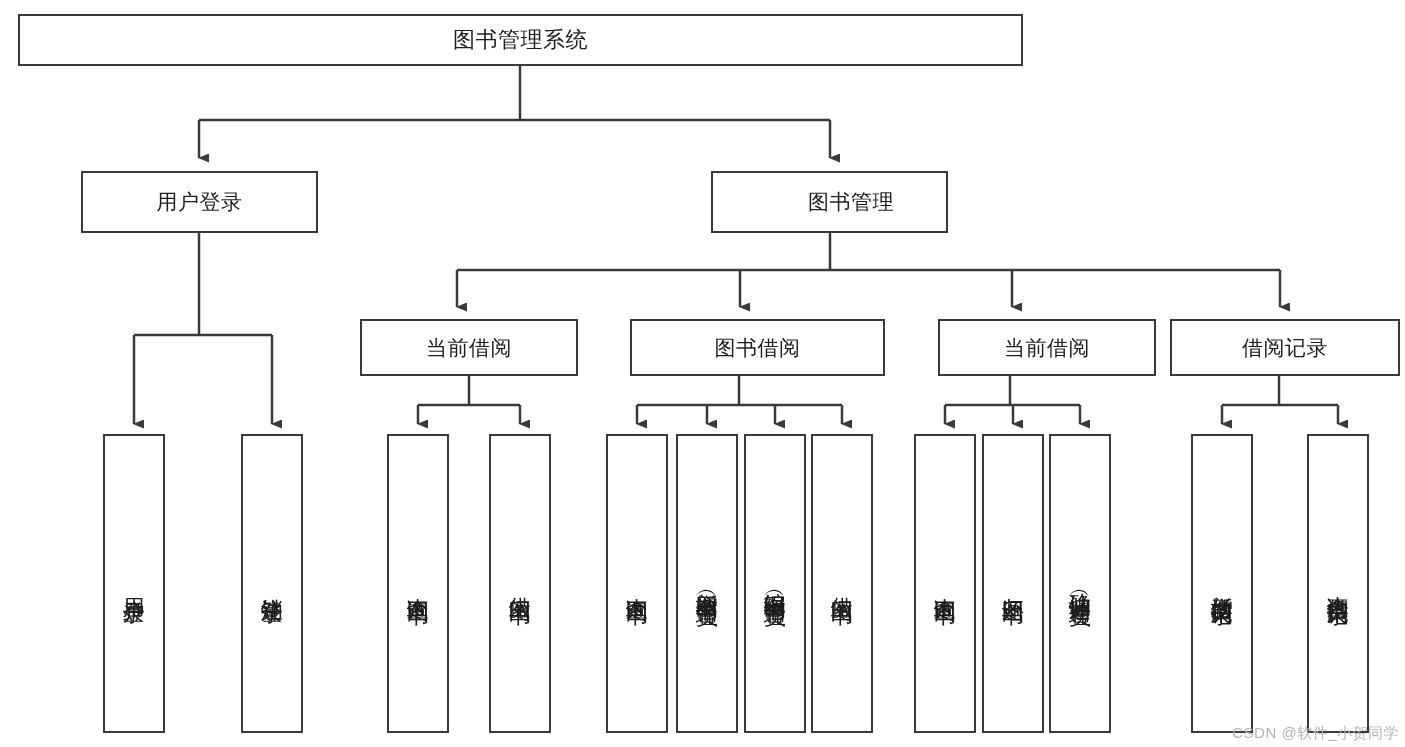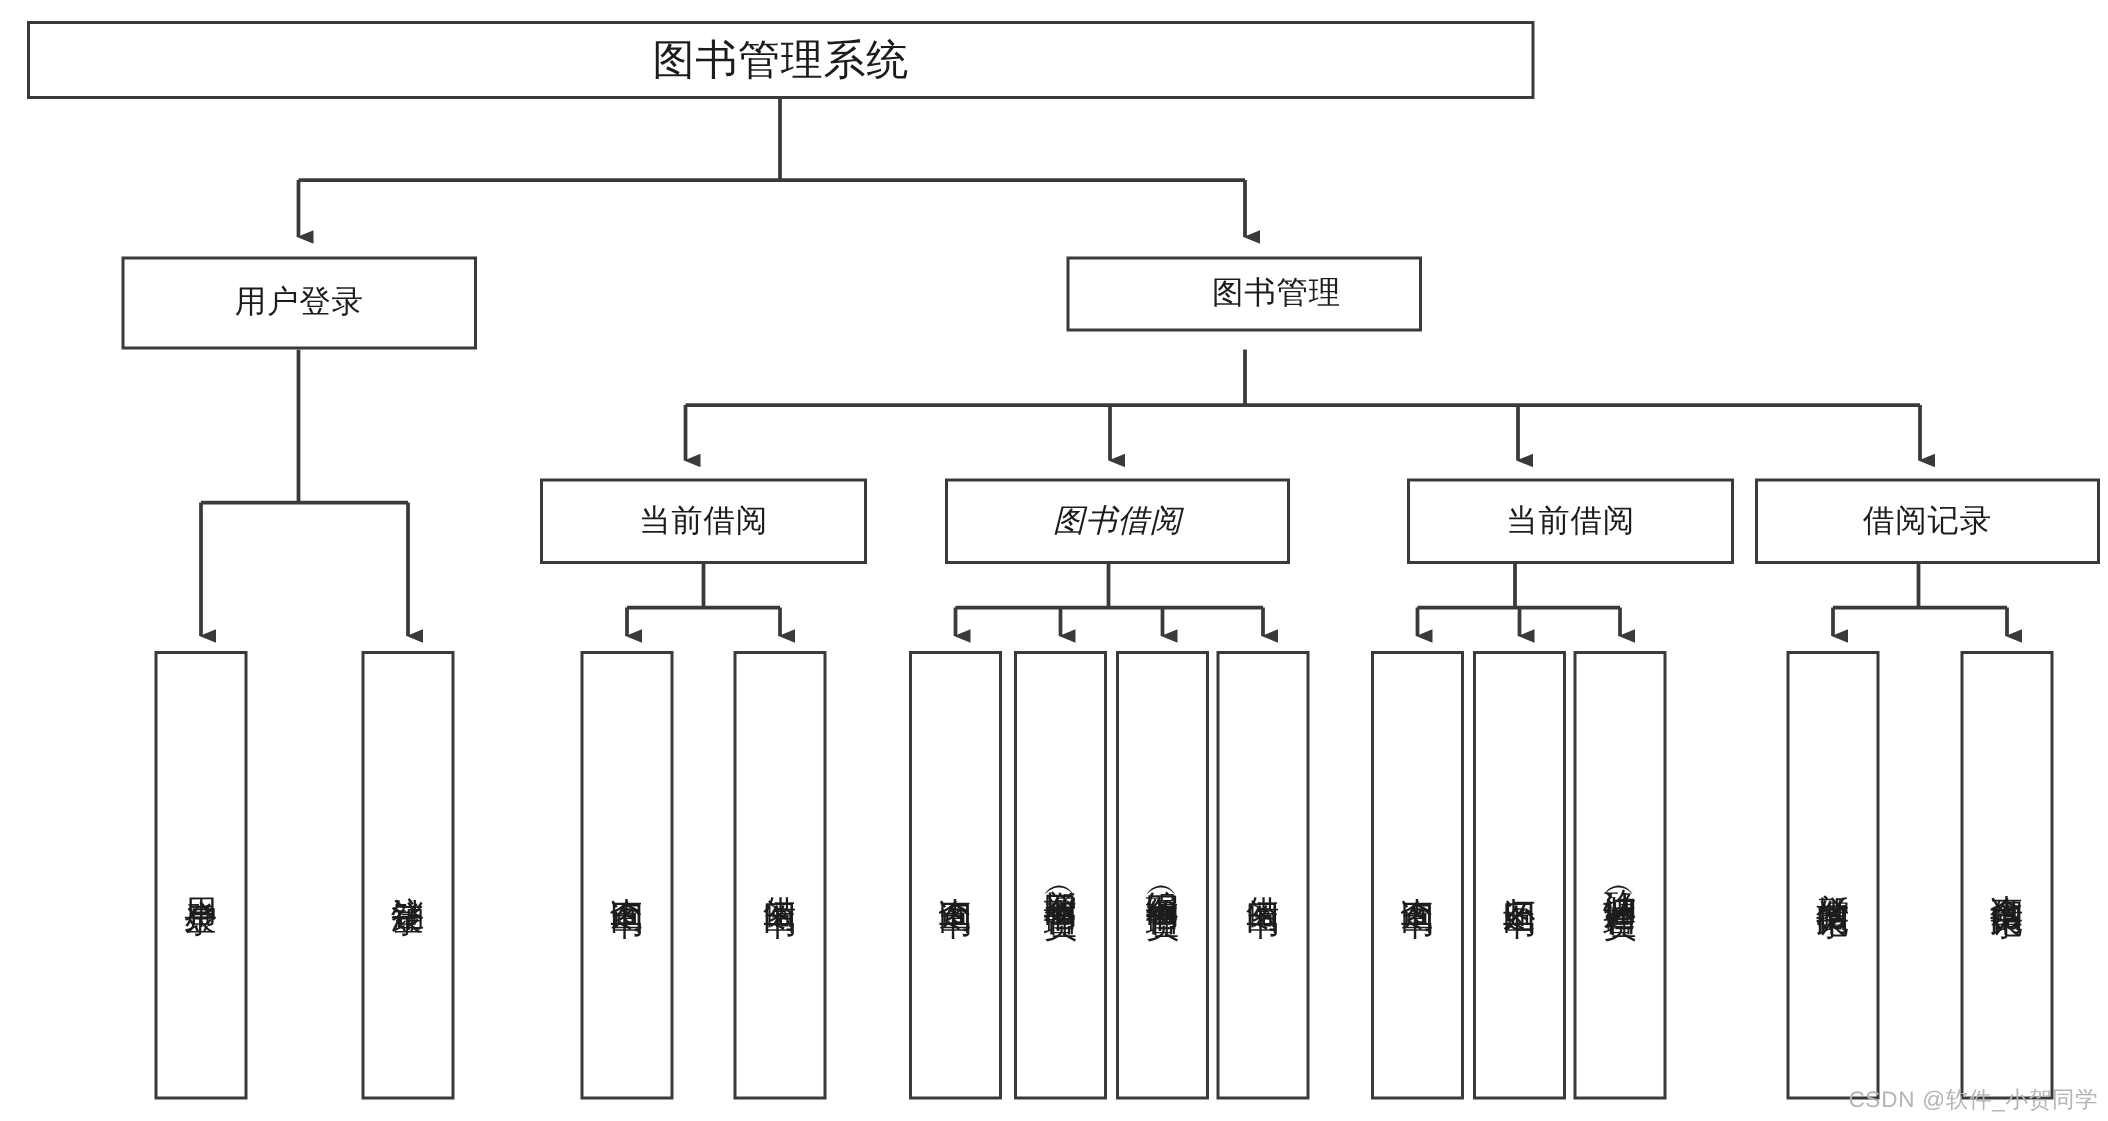--- a/index.html
+++ b/index.html
@@ -35,21 +35,21 @@
     color: #1a1a1a;
   }
   .node-label-h {
     font-size: 21px;
     line-height: 1.1;
     letter-spacing: 0.5px;
     white-space: nowrap;
     color: #1c1c1c;
   }
   .node-root .node-label-h {
-    font-size: 28px;
+    font-size: 22px;
   }
   .node-leaf {
     writing-mode: vertical-rl;
     text-orientation: upright;
   }
   .node-label-v {
     writing-mode: vertical-rl;
     text-orientation: upright;
     font-size: 22px;
     line-height: 1.25;
@@ -124,28 +124,28 @@
     </g>
   </svg>
 
   <div class="node-box node-root" style="left:18px; top:14px; width:1005px; height:52px;">
     <span class="node-label-h">图书管理系统</span>
   </div>
 
   <div class="node-box" style="left:81px; top:171px; width:237px; height:62px;">
     <span class="node-label-h">用户登录</span>
   </div>
-  <div class="node-box" style="left:711px; top:171px; width:237px; height:50px;padding-left:43px;">
+  <div class="node-box" style="left:711px; top:171px; width:237px; height:62px;padding-left:43px;">
     <span class="node-label-h">图书管理</span>
   </div>
 
   <div class="node-box" style="left:360px; top:319px; width:218px; height:57px;">
     <span class="node-label-h">当前借阅</span>
   </div>
-  <div class="node-box" style="left:630px; top:319px; width:230px; height:57px;font-style:italic;">
+  <div class="node-box" style="left:630px; top:319px; width:255px; height:57px;">
     <span class="node-label-h">图书借阅</span>
   </div>
   <div class="node-box" style="left:902px; top:319px; width:218px; height:57px;margin-left:36px;">
     <span class="node-label-h">当前借阅</span>
   </div>
   <div class="node-box" style="left:1170px; top:319px; width:230px; height:57px;">
     <span class="node-label-h">借阅记录</span>
   </div>
 
   <div class="node-box node-leaf" style="left:103px; top:434px; width:62px; height:299px;">

